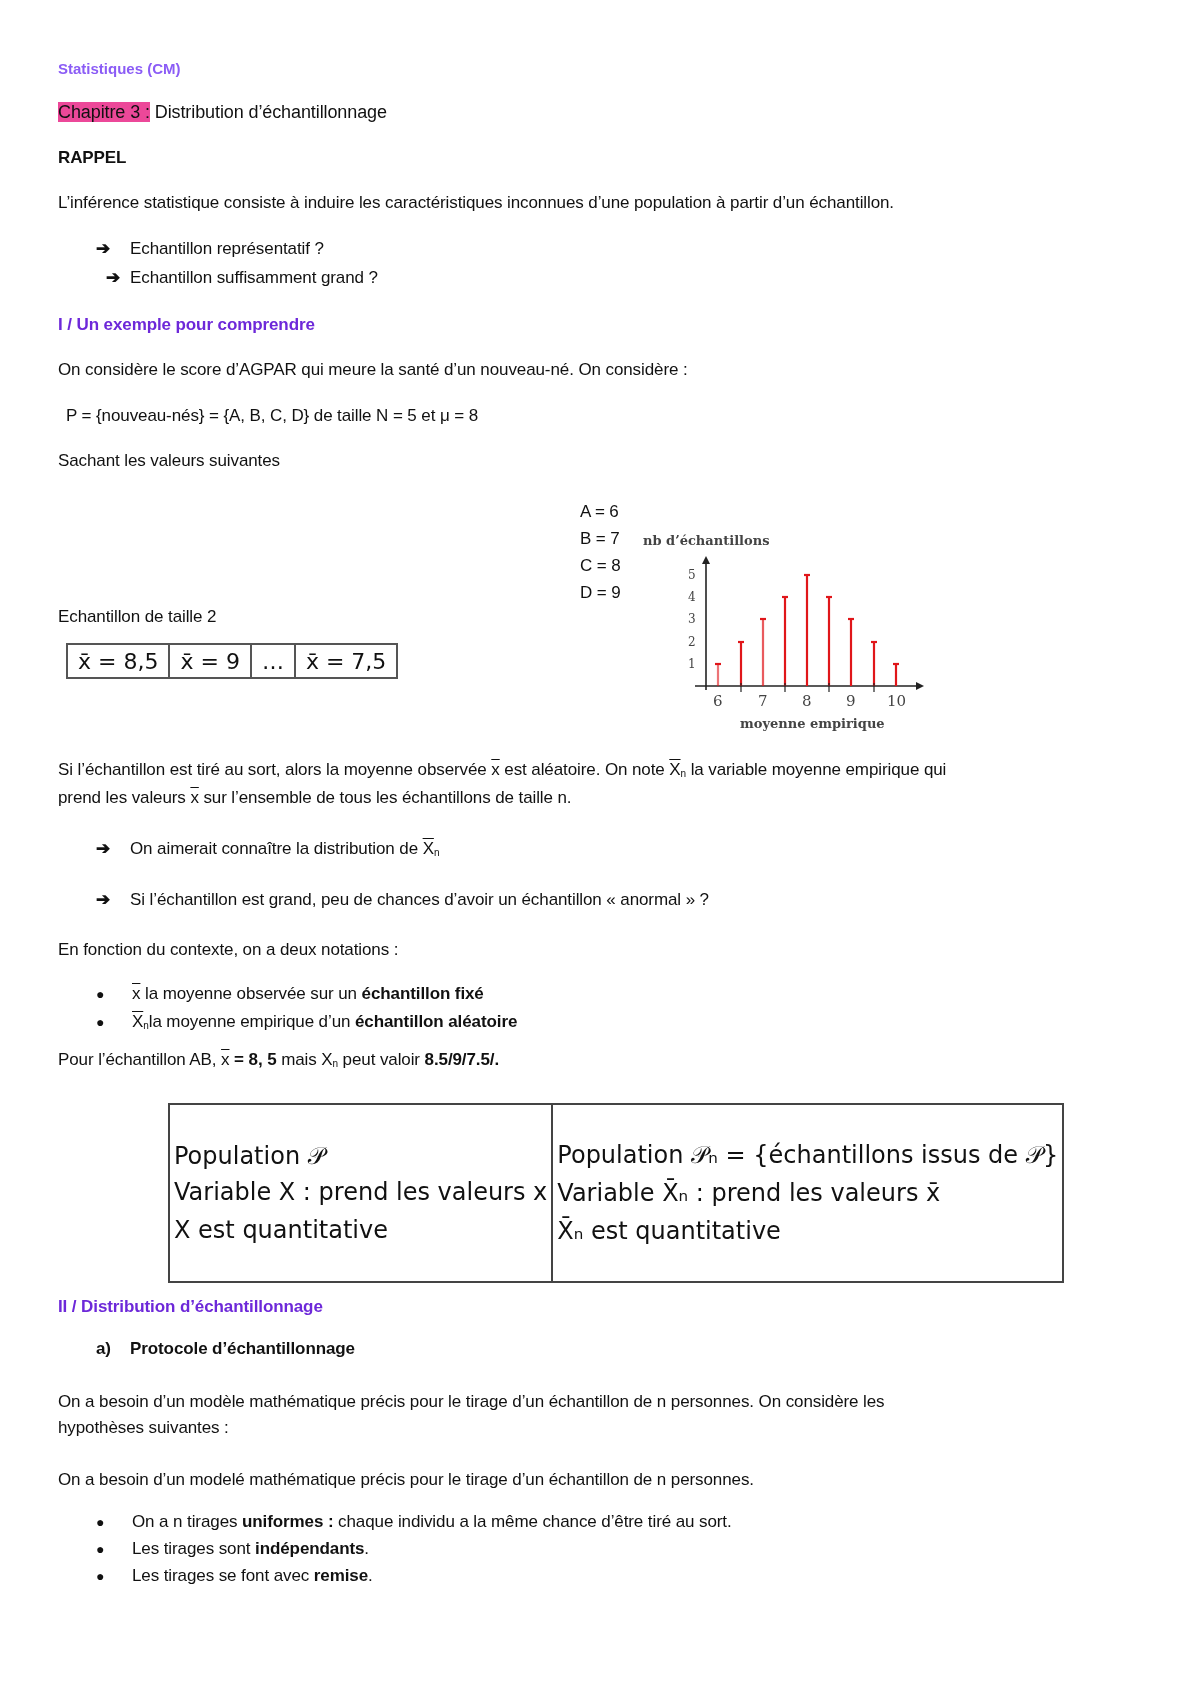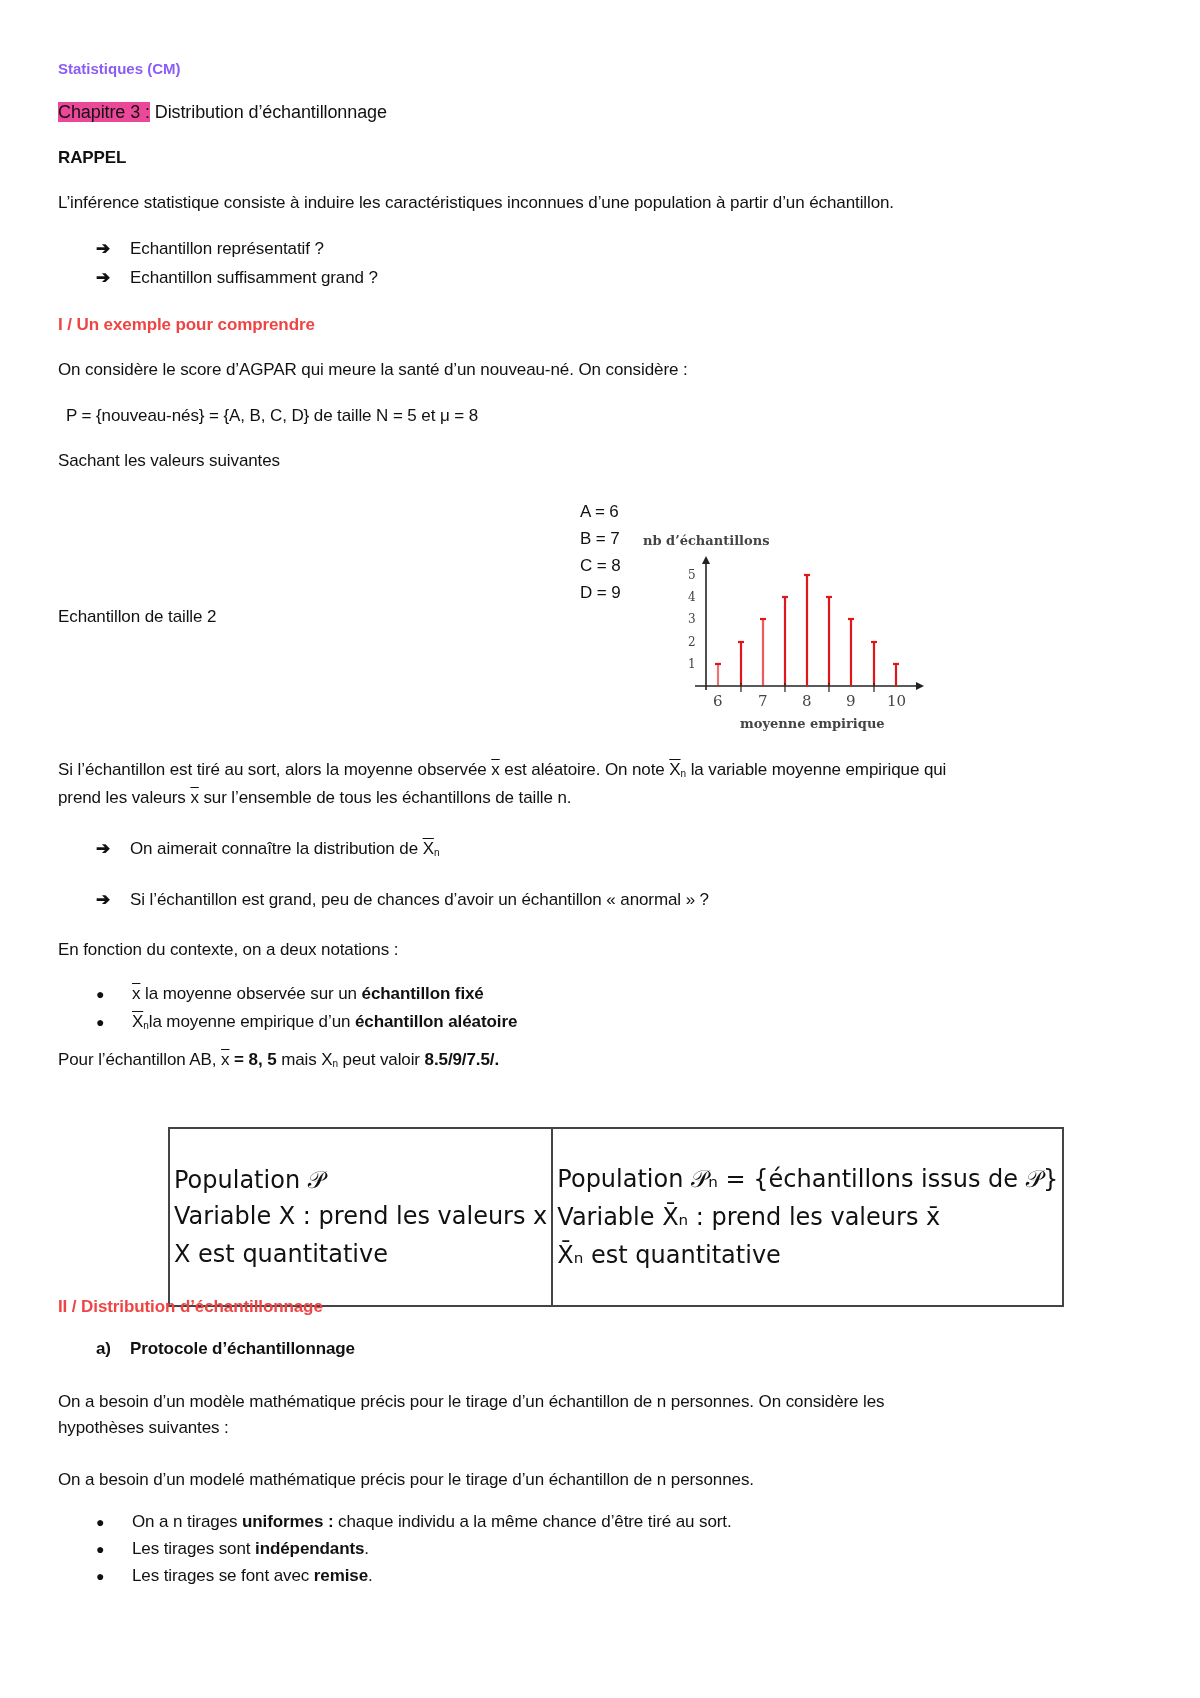--- a/index.html
+++ b/index.html
@@ -2,48 +2,48 @@
 <html><head>
 <meta charset="utf-8">
 <style>
   html, body { margin:0; padding:0; background:#ffffff; }
   body { width:1200px; height:1698px; position:relative; overflow:hidden;
          font-family:"Liberation Sans", sans-serif; color:#111; }
   .abs { position:absolute; white-space:nowrap; }
   .t { font-size:17px; letter-spacing:-0.1px; }
   .hdr { font-size:15px; color:#8b5cf6; font-weight:bold; }
   .hl { background:#ec4899; }
-  .red { color:#ef4444; font-weight:bold; }
+  .red { color:#6d28d9; font-weight:bold; }
   .b { font-weight:bold; }
   .arrow { display:inline-block; width:34px; font-size:17px; font-weight:bold; }
   .bullet { display:inline-block; width:36px; font-size:14px; }
   .ov { text-decoration:overline; }
   sub.s { font-size:10px; vertical-align:-2px; }
   table.ex { border-collapse:collapse; font-family:"DejaVu Sans", sans-serif; font-size:22px; }
   table.ex td { border:2px solid #555; padding:1px 10px; text-align:center; height:30px; }
-  table.cmp { border-collapse:collapse; font-family:"DejaVu Sans", sans-serif; font-size:24px;margin-top:24px; }
+  table.cmp { border-collapse:collapse; font-family:"DejaVu Sans", sans-serif; font-size:24px; }
   table.cmp td { border:2px solid #444; vertical-align:middle; padding:0 4px; line-height:40px; }
   .chart-svg text { font-family:"DejaVu Serif", serif; fill:#444; }
 </style>
 </head>
 <body>
 
 <div class="abs hdr" style="left:58px;top:60px;">Statistiques (CM)</div>
 
 <div class="abs t" style="left:58px;top:102px;font-size:18px;">
   <span class="hl">Chapitre 3 :</span><span> Distribution d’échantillonnage</span>
 </div>
 
 <div class="abs t b" style="left:58px;top:148px;">RAPPEL</div>
 <div class="abs t" style="left:58px;top:193px;">L’inférence statistique consiste à induire les caractéristiques inconnues d’une population à partir d’un échantillon.</div>
 
 <div class="abs t" style="left:96px;top:238px;">
   <span class="arrow">➔</span><span>Echantillon représentatif ?</span>
 </div>
-<div class="abs t" style="left:96px;top:267px;">
+<div class="abs t" style="left:96px;top:267px;text-align:center;">
   <span class="arrow">➔</span><span>Echantillon suffisamment grand ?</span>
 </div>
 
 <div class="abs t red" style="left:58px;top:315px;">I / Un exemple pour comprendre</div>
 <div class="abs t" style="left:58px;top:360px;">On considère le score d’AGPAR qui meure la santé d’un nouveau-né. On considère :</div>
 <div class="abs t" style="left:66px;top:406px;">P = {nouveau-nés} = {A, B, C, D} de taille N = 5 et μ = 8</div>
 <div class="abs t" style="left:58px;top:451px;">Sachant les valeurs suivantes</div>
 
 <div class="abs t" style="left:580px;top:498px;line-height:27px;">
   <div>A = 6</div>
@@ -105,20 +105,26 @@
     </g>
     <text x="740" y="728" font-size="13" font-weight="bold">moyenne empirique</text>
   </svg>
 </div>
 
 <div class="abs t" style="left:58px;top:607px;">Echantillon de taille 2</div>
 
 <div class="abs" style="left:66px;top:643px;">
   <table class="ex">
     <tbody>
+    <tr>
+      <td>x̄ = 8,5</td>
+      <td>x̄ = 9</td>
+      <td>…</td>
+      <td>x̄ = 7,5</td>
+    </tr>
   </tbody>
     </table>
 </div>
 
 <div class="abs t" style="left:58px;top:760px;">
   <span>Si l’échantillon est tiré au sort, alors la moyenne observée </span><span class="ov">x</span><span> est aléatoire. On note </span><span class="ov">X</span><sub class="s">n</sub><span> la variable moyenne empirique qui</span>
 </div>
 <div class="abs t" style="left:58px;top:788px;">
   <span>prend les valeurs </span><span class="ov">x</span><span> sur l’ensemble de tous les échantillons de taille n.</span>
 </div>

